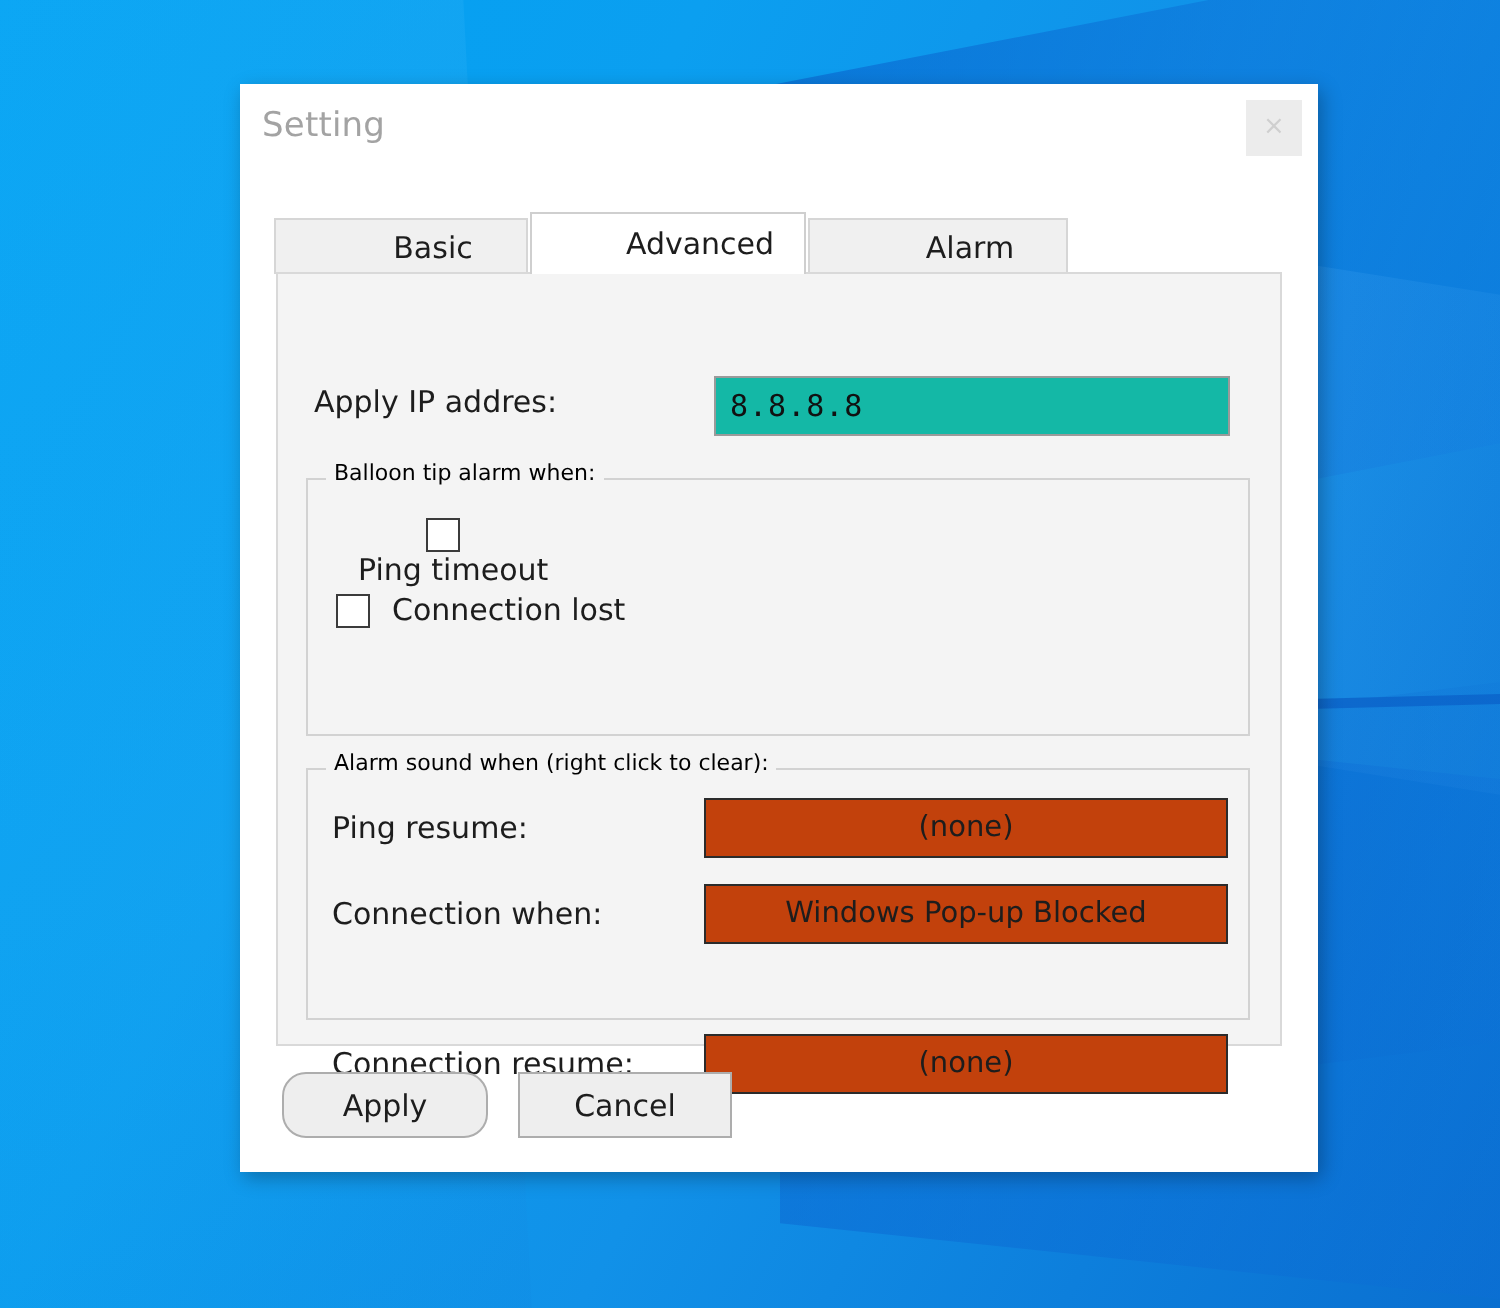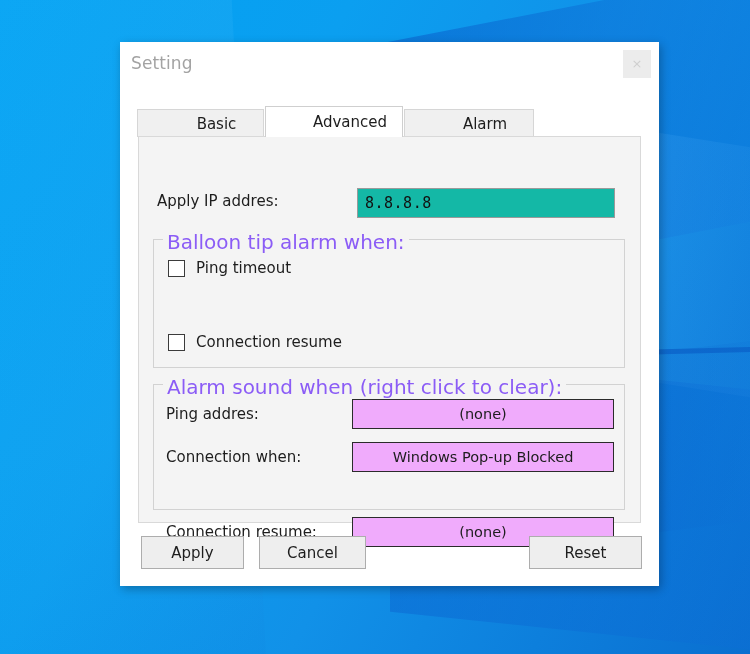--- a/index.html
+++ b/index.html
@@ -145,35 +145,35 @@
   .groupbox {
     position: absolute;
     border: 1px solid #d2d2d2;
     background: transparent;
   }
   .group-label {
     position: absolute;
     left: 9px; top: -10px;
     background: #f4f4f4;
     padding: 0 4px;
-    font-size: 20px;
-    color: #8b5cf6;
+    font-size: 11px;
+    color: #000000;
     font-family: "DejaVu Sans", sans-serif;
     white-space: nowrap;
   }
   #gb-balloon { left: 14px; top: 102px; width: 472px; height: 129px; }
   #gb-alarm   { left: 14px; top: 247px; width: 472px; height: 126px; }
 
   
   .cb-row {
     position: absolute; left: 14px;
     display: flex; align-items: center;
     cursor: pointer;
   }
-  .cb-row.r0 { top: 19px; }
+  .cb-row.r0 { top: 19px; flex-direction: column; }
   .cb-row.r1 { top: 56px; }
   .cb-row.r2 { top: 93px; }
   .checkbox {
     width: 17px; height: 17px;
     background: #ffffff;
     border: 1.6px solid #3b3b3b;
     flex: 0 0 auto;
   }
   .cb-text {
     margin-left: 11px;
@@ -191,42 +191,42 @@
   .sound-row.s1 { top: 57px; }
   .sound-row.s2 { top: 100px; margin-top: 32px; }
   .sound-label {
     position: absolute; left: 0; top: 6px;
     font-size: 15px; color: #1d1d1d;
     font-family: "DejaVu Sans", sans-serif;
   }
   .sound-button {
     position: absolute; left: 186px; top: 0;
     width: 262px; height: 30px;
-    background: #f0abfc;
+    background: #c2410c;
     border: 1.8px solid #2b2b2b;
     font-size: 14.5px;
     color: #1d1d1d;
     font-family: "DejaVu Sans", sans-serif;
     display: flex; align-items: center; justify-content: center;
     cursor: pointer;
   }
 
   
   .footer-button {
     position: absolute;
     height: 33px;
     background: #eeeeee;
     border: 1px solid #adadad;
     font-size: 15px;
     color: #1d1d1d;
     font-family: "DejaVu Sans", sans-serif;
     display: flex; align-items: center; justify-content: center;
     cursor: pointer;
   }
-  #btn-apply  { left: 21px;  top: 494px; width: 103px; }
+  #btn-apply  { left: 21px;  top: 494px; width: 103px; border-radius: 12px; }
   #btn-cancel { left: 139px; top: 494px; width: 107px; }
   #btn-reset  { left: 409px; top: 494px; width: 113px; }
 </style>
 </head>
 <body>
 
 <div id="desktop">
   <div class="wall-panel wp5"></div>
   <div class="wall-panel wp1"></div>
   <div class="wall-panel wp2"></div>
@@ -255,46 +255,45 @@
       </div>
 
       <div id="gb-balloon" class="groupbox">
         <div class="group-label">Balloon tip alarm when:</div>
 
         <div class="cb-row r0">
           <div class="checkbox"></div>
           <div class="cb-text">Ping timeout</div>
         </div>
 
-
-        <div class="cb-row r2">
+        <div class="cb-row r1">
           <div class="checkbox"></div>
-          <div class="cb-text">Connection resume</div>
-        </div>
+          <div class="cb-text">Connection lost</div>
+        </div>
+
       </div>
 
       <div id="gb-alarm" class="groupbox">
         <div class="group-label">Alarm sound when (right click to clear):</div>
 
         <div class="sound-row s0">
-          <div class="sound-label">Ping addres:</div>
+          <div class="sound-label">Ping resume:</div>
           <div class="sound-button">(none)</div>
         </div>
 
         <div class="sound-row s1">
           <div class="sound-label">Connection when:</div>
           <div class="sound-button">Windows Pop-up Blocked</div>
         </div>
 
         <div class="sound-row s2">
           <div class="sound-label">Connection resume:</div>
           <div class="sound-button">(none)</div>
         </div>
       </div>
 
     </div>
 
     <div id="btn-apply" class="footer-button">Apply</div>
     <div id="btn-cancel" class="footer-button">Cancel</div>
-    <div id="btn-reset" class="footer-button">Reset</div>
 
   </div>
 </div>
 
 </body></html>

